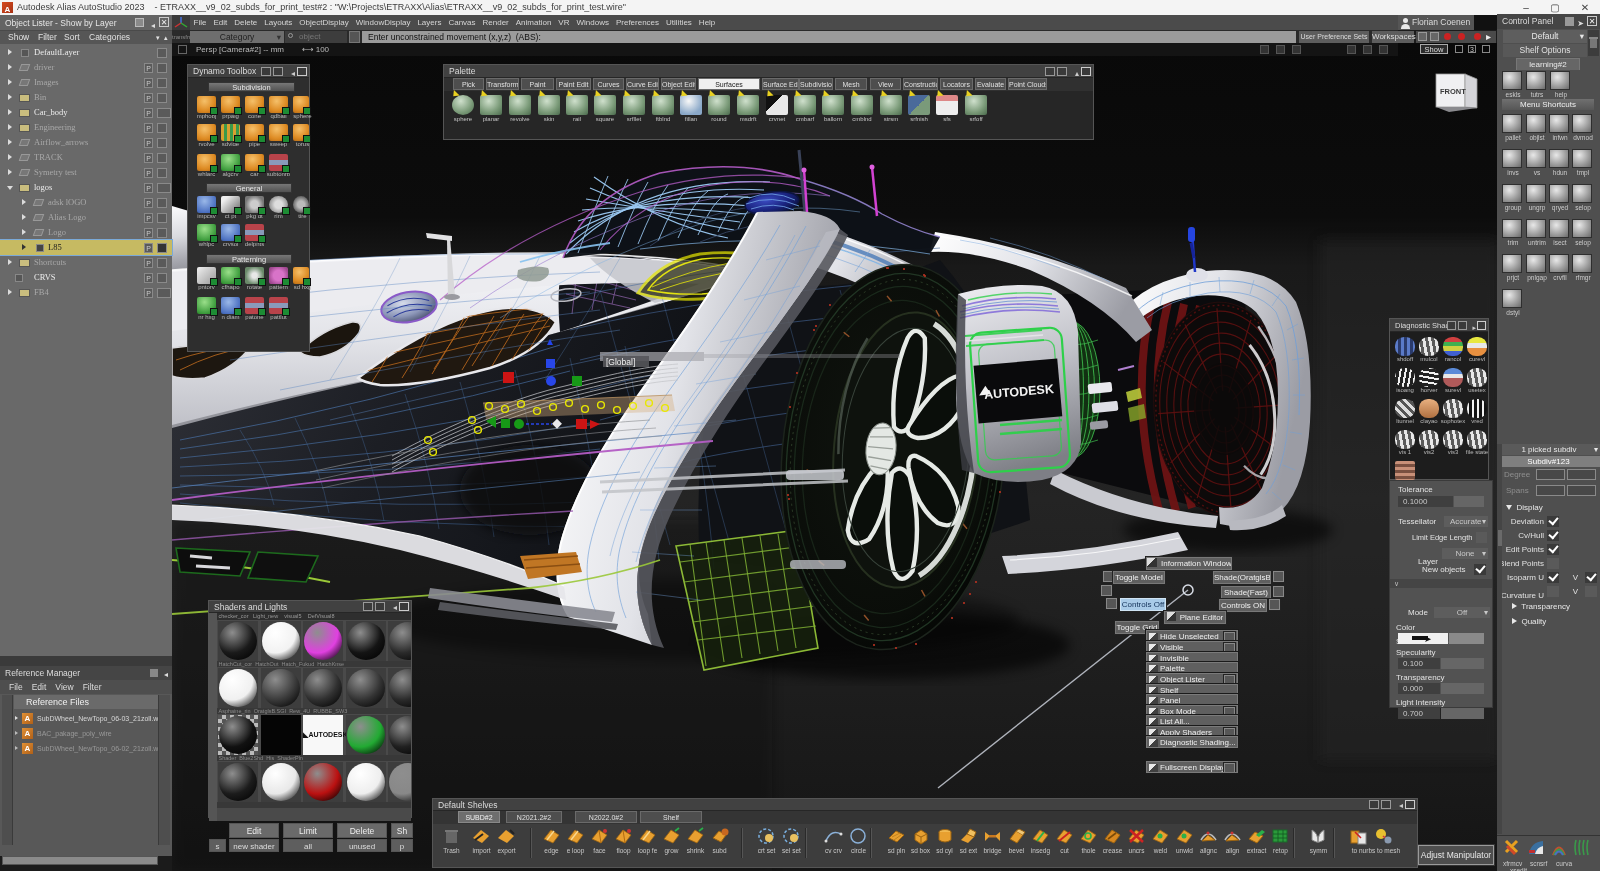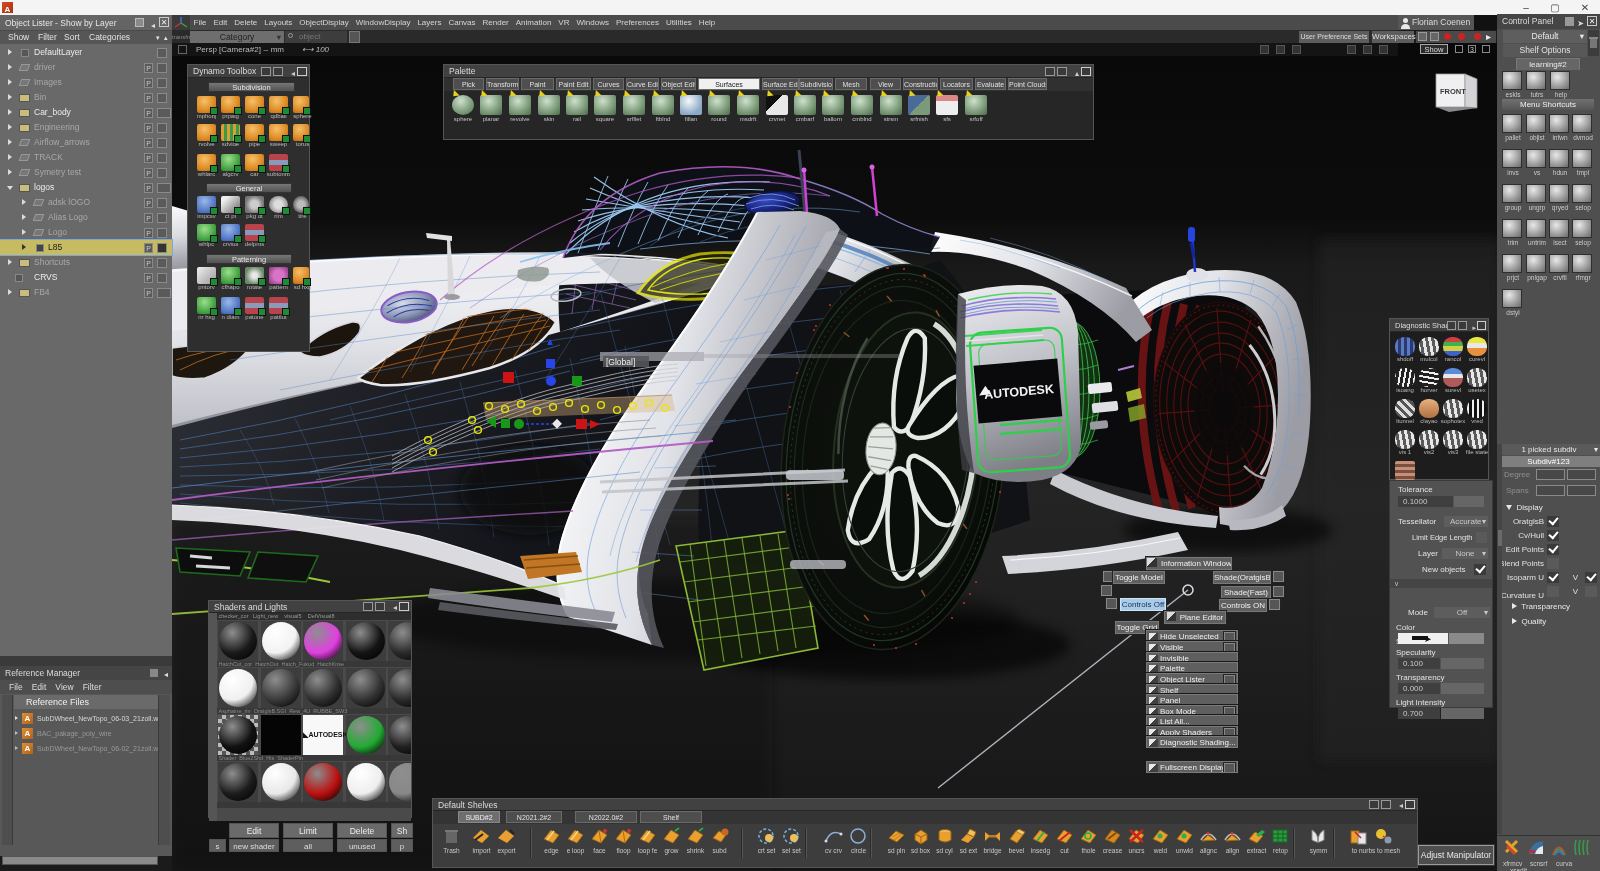--- a/index.html
+++ b/index.html
@@ -26,21 +26,21 @@
 #uprefs{left:1299px;top:31px;width:70px;height:12px;background:#5d5d5d;color:#ddd;font-size:7px;line-height:12px;text-align:center;white-space:nowrap;}
 #wksp{left:1372px;top:31px;width:42px;height:12px;background:#5d5d5d;color:#ddd;font-size:8px;line-height:12px;text-align:center;}
 #row3icons{left:1416px;top:31px;width:80px;height:12px;background:#4a4a4a;color:#ccc;font-size:8px;line-height:12px;}
 
 #perspbar{left:172px;top:43px;width:1226px;height:13px;background:#141414;color:#bbb;font-size:8px;line-height:13px;}
 
 #leftcol{left:0;top:44px;width:172px;height:614px;background:#696969;}
 #lfoot{left:0;top:656px;width:172px;height:10px;background:#3a3a3a;}
 .trow{position:absolute;left:0;width:172px;height:15px;font-size:8.5px;line-height:15px;color:#a8a8a8;}
 .trow.br{color:#ececec;}
-.trow .nm{position:absolute;left:34px;}
+.trow .nm{position:absolute;left:34px;font-family:Liberation Serif, serif;}
 .trow .ar{position:absolute;left:8px;top:4px;width:0;height:0;border-left:4px solid #dcdcdc;border-top:3px solid transparent;border-bottom:3px solid transparent;}
 .trow .ar.dn{border-left:none;border-right:none;border-top:4px solid #dcdcdc;border-left:3px solid transparent;border-right:3px solid transparent;left:7px;top:6px;}
 .trow .fo{position:absolute;left:19px;top:3.5px;width:11px;height:8px;background:#c9bd7e;border:1px solid #555;}
 .trow .ly{position:absolute;left:20px;top:4px;width:9px;height:7px;background:#777;border:1px solid #999;transform:skewX(-20deg);}
 .trow .bx{position:absolute;left:21px;top:4px;width:8px;height:8px;background:#565656;border:1px solid #888;}
 .trow .pp{position:absolute;left:144px;top:2.5px;width:9px;height:10px;background:#5a5a5a;border:1px solid #8a8a8a;color:#ccc;font-size:7px;line-height:10px;text-align:center;}
 .trow .qq{position:absolute;left:157px;top:2.5px;width:10px;height:10px;background:#5a5a5a;border:1px solid #8a8a8a;}
 .trow.sub .nm{left:48px;}
 .trow.sub .ar{left:22px;}
 .trow.sub .ly{left:34px;}
@@ -525,20 +525,21 @@
           <rect x="1436" y="74" width="29" height="33" fill="#f0f0f2" stroke="#9a9a9a" stroke-width="0.8"></rect>
           <path d="M1465 74 L1477 79 L1477 108 L1465 107 Z" fill="#d4d4d8" stroke="#9a9a9a" stroke-width="0.8"></path>
           <path d="M1436 107 L1465 107 L1477 108 L1449 112 Z" fill="#8a8a8e"></path>
           <text x="1440" y="94" font-family="Liberation Sans,sans-serif" font-size="7.5" font-weight="bold" fill="#3a3a3a">FRONT</text>
         </g>
 </svg>
     </div>
 
 <div class="abs" id="titlebar">
   <div id="alogo"></div>
+  <span class="tt">Autodesk Alias AutoStudio 2023&nbsp;&nbsp;&nbsp;&nbsp;- ETRAXX__v9_02_subds_for_print_test#2 : "W:\Projects\ETRAXX\Alias\ETRAXX__v9_02_subds_for_print_test.wire"</span>
   <span class="winbtn" style="left:1519px;">–</span>
       <span class="winbtn" style="left:1548px;">▢</span>
       <span class="winbtn" style="left:1578px;">✕</span>
 </div>
 <div class="abs" id="menurow"></div>
 <div class="abs" id="objhdr">Object Lister - Show by Layer
  <span style="position:absolute;right:28px;top:3px;width:9px;height:9px;background:#8a8a8a;border:1px solid #bbb;"></span>
  <span style="position:absolute;right:17px;top:3px;color:#ddd;font-size:8px;">◂</span>
  <span style="position:absolute;right:3px;top:2px;width:10px;height:10px;border:1px solid #ccc;color:#eee;font-size:8px;line-height:9px;text-align:center;">✕</span>
 </div>
@@ -556,34 +557,35 @@
       <span style="left:64px;">Sort</span>
       <span style="left:89px;">Categories</span>
       <span style="left:156px;font-size:7px;">▾</span>
       <span style="left:164px;font-size:7px;">▴</span>
     </div>
 <div class="abs" id="row3"></div>
 <div class="abs" style="left:172px;top:31px;width:18px;height:12px;color:#888;font-size:6px;line-height:12px;">transfrm</div>
 <div class="abs" id="catbox">Category <span style="position:absolute;right:3px;top:0;color:#333;">▾</span></div>
 <div class="abs" id="objsearch"><span style="position:absolute;left:3px;top:2px;width:5px;height:5px;border:1px solid #999;border-radius:50%;"></span>object</div>
 <div class="abs" style="left:349px;top:31px;width:11px;height:12px;background:#555;border:1px solid #777;"></div>
+<div class="abs" id="promptbar">Enter unconstrained movement (x,y,z)&nbsp;&nbsp;(ABS):</div>
 <div class="abs" id="uprefs">User Preference Sets</div>
 <div class="abs" id="wksp">Workspaces</div>
 <div class="abs" id="row3icons">
  <span style="position:absolute;left:2px;top:1px;width:9px;height:9px;background:#666;border:1px solid #999;"></span>
  <span style="position:absolute;left:14px;top:1px;width:9px;height:9px;background:#666;border:1px solid #999;"></span>
  <span style="position:absolute;left:28px;top:2px;width:7px;height:7px;background:#c22;border-radius:50%;"></span>
  <span style="position:absolute;left:42px;top:2px;width:7px;height:7px;background:#c22;border-radius:50%;"></span>
  <span style="position:absolute;left:58px;top:2px;width:7px;height:7px;background:#c22;border-radius:50%;"></span>
  <span style="position:absolute;left:70px;top:0;color:#eee;font-size:10px;">▸</span>
 </div>
 <div class="abs" id="perspbar">
  <span style="position:absolute;left:6px;top:2px;width:9px;height:9px;border:1px solid #666;"></span>
  <span style="position:absolute;left:24px;">Persp [Camera#2]  ­-- mm</span>
- <span style="position:absolute;left:130px;font-style:italic;">⟷ 100</span>
+ <span style="position:absolute;left:130px;">⟷ 100</span>
  <span style="position:absolute;left:1088px;top:2px;width:9px;height:9px;border:1px solid #555;background:#333;"></span>
  <span style="position:absolute;left:1104px;top:2px;width:9px;height:9px;border:1px solid #555;background:#333;"></span>
  <span style="position:absolute;left:1120px;top:2px;width:9px;height:9px;border:1px solid #555;background:#333;"></span>
  <span style="position:absolute;left:1175px;top:2px;width:9px;height:9px;border:1px solid #555;background:#333;"></span>
  <span style="position:absolute;left:1191px;top:2px;width:9px;height:9px;border:1px solid #555;background:#333;"></span>
  <span style="position:absolute;left:1207px;top:2px;width:9px;height:9px;border:1px solid #555;background:#333;"></span>
  <span style="position:absolute;left:1248px;top:1px;width:28px;height:10px;border:1px solid #aaa;background:#2c2c2c;color:#ddd;font-size:7.5px;line-height:10px;text-align:center;">Show</span>
  <span style="position:absolute;left:1283px;top:2px;width:8px;height:8px;border:1px solid #888;"></span>
  <span style="position:absolute;left:1296px;top:2px;width:8px;height:8px;border:1px solid #888;color:#ccc;font-size:7px;line-height:8px;text-align:center;">3</span>
  <span style="position:absolute;left:1310px;top:2px;width:8px;height:8px;border:1px solid #888;"></span>
@@ -751,21 +753,21 @@
 
 <div class="abs" id="pickbar">1 picked subdiv<span style="position:absolute;right:2px;">▾</span></div>
 <div class="abs" id="subdivbar">Subdiv#123</div>
 <div class="abs fldrow" style="left:1504px;top:470px;">Degree</div>
 <div class="abs fld" style="left:1536px;top:469px;"></div>
     <div class="abs fld" style="left:1567px;top:469px;"></div>
 <div class="abs fldrow" style="left:1506px;top:486px;">Spans</div>
 <div class="abs fld" style="left:1536px;top:485px;"></div>
     <div class="abs fld" style="left:1567px;top:485px;"></div>
 <div class="abs" style="left:1506px;top:503px;color:#e8e8e8;font-size:8px;"><span class="trid"></span>&nbsp; Display</div>
-<div class="abs chkrow" style="left:1490px;top:517px;width:54px;">OratglsB</div>
+<div class="abs chkrow" style="left:1490px;top:517px;width:54px;">Deviation</div>
     <div class="abs chk on" style="left:1547px;top:516px;"></div>
 <div class="abs chkrow" style="left:1490px;top:531px;width:54px;">Cv/Hull</div>
     <div class="abs chk on" style="left:1547px;top:530px;"></div>
 <div class="abs chkrow" style="left:1490px;top:545px;width:54px;">Edit Points</div>
     <div class="abs chk on" style="left:1547px;top:544px;"></div>
 <div class="abs chkrow" style="left:1496px;top:559px;width:48px;">Blend Points</div>
     <div class="abs chk off" style="left:1547px;top:558px;"></div>
 <div class="abs chkrow" style="left:1490px;top:573px;width:54px;">Isoparm U</div>
     <div class="abs chk on" style="left:1547px;top:572px;"></div>
 <div class="abs chkrow" style="left:1570px;top:573px;width:8px;">V</div>
@@ -1106,21 +1108,21 @@
 </div>
 
 <div class="abs" id="propwin">
  <span class="lab" style="left:8px;top:4px;">Tolerance</span>
  <span class="ifld" style="left:8px;top:15px;width:55px;padding-left:5px;">0.1000</span>
       <span class="sl" style="left:64px;top:15px;width:30px;background:#666;"></span>
  <span class="lab" style="left:8px;top:36px;">Tessellator</span>
  <span class="ifld" style="left:54px;top:35px;width:44px;padding-left:6px;background:#5d5d5d;">Accurate<i style="position:absolute;right:2px;font-style:normal;">▾</i></span>
  <span class="lab" style="left:22px;top:52px;font-size:7.5px;">Limit Edge Length</span>
       <span class="ifld" style="left:86px;top:51px;width:11px;background:#5a5a5a;"></span>
- <span class="lab" style="left:28px;top:68px;">Layer</span>
+ <span class="lab" style="left:28px;top:76px;">Layer</span>
  <span class="ifld" style="left:52px;top:67px;width:46px;text-align:center;background:#5d5d5d;">None<i style="position:absolute;right:2px;font-style:normal;">▾</i></span>
  <span class="lab" style="left:32px;top:84px;">New objects</span>
  <span class="chk on" style="position:absolute;left:84px;top:83px;"></span>
  <span style="position:absolute;left:0;top:98px;width:102px;height:9px;background:#454545;color:#bbb;font-size:7px;line-height:9px;padding-left:4px;">∨</span>
  <span class="lab" style="left:6px;top:112px;margin-top:44px;">Show Orientation</span>
  <span class="lab" style="left:18px;top:127px;">Mode</span>
  <span class="ifld" style="left:44px;top:126px;width:56px;text-align:center;background:#5d5d5d;">Off<i style="position:absolute;right:2px;font-style:normal;">▾</i></span>
  <span class="lab" style="left:6px;top:142px;">Color</span>
  <span style="position:absolute;left:8px;top:152px;width:50px;height:11px;background:#f0f0f0;"></span>
  <span style="position:absolute;left:22px;top:155px;width:16px;height:4px;background:#111;"></span>

